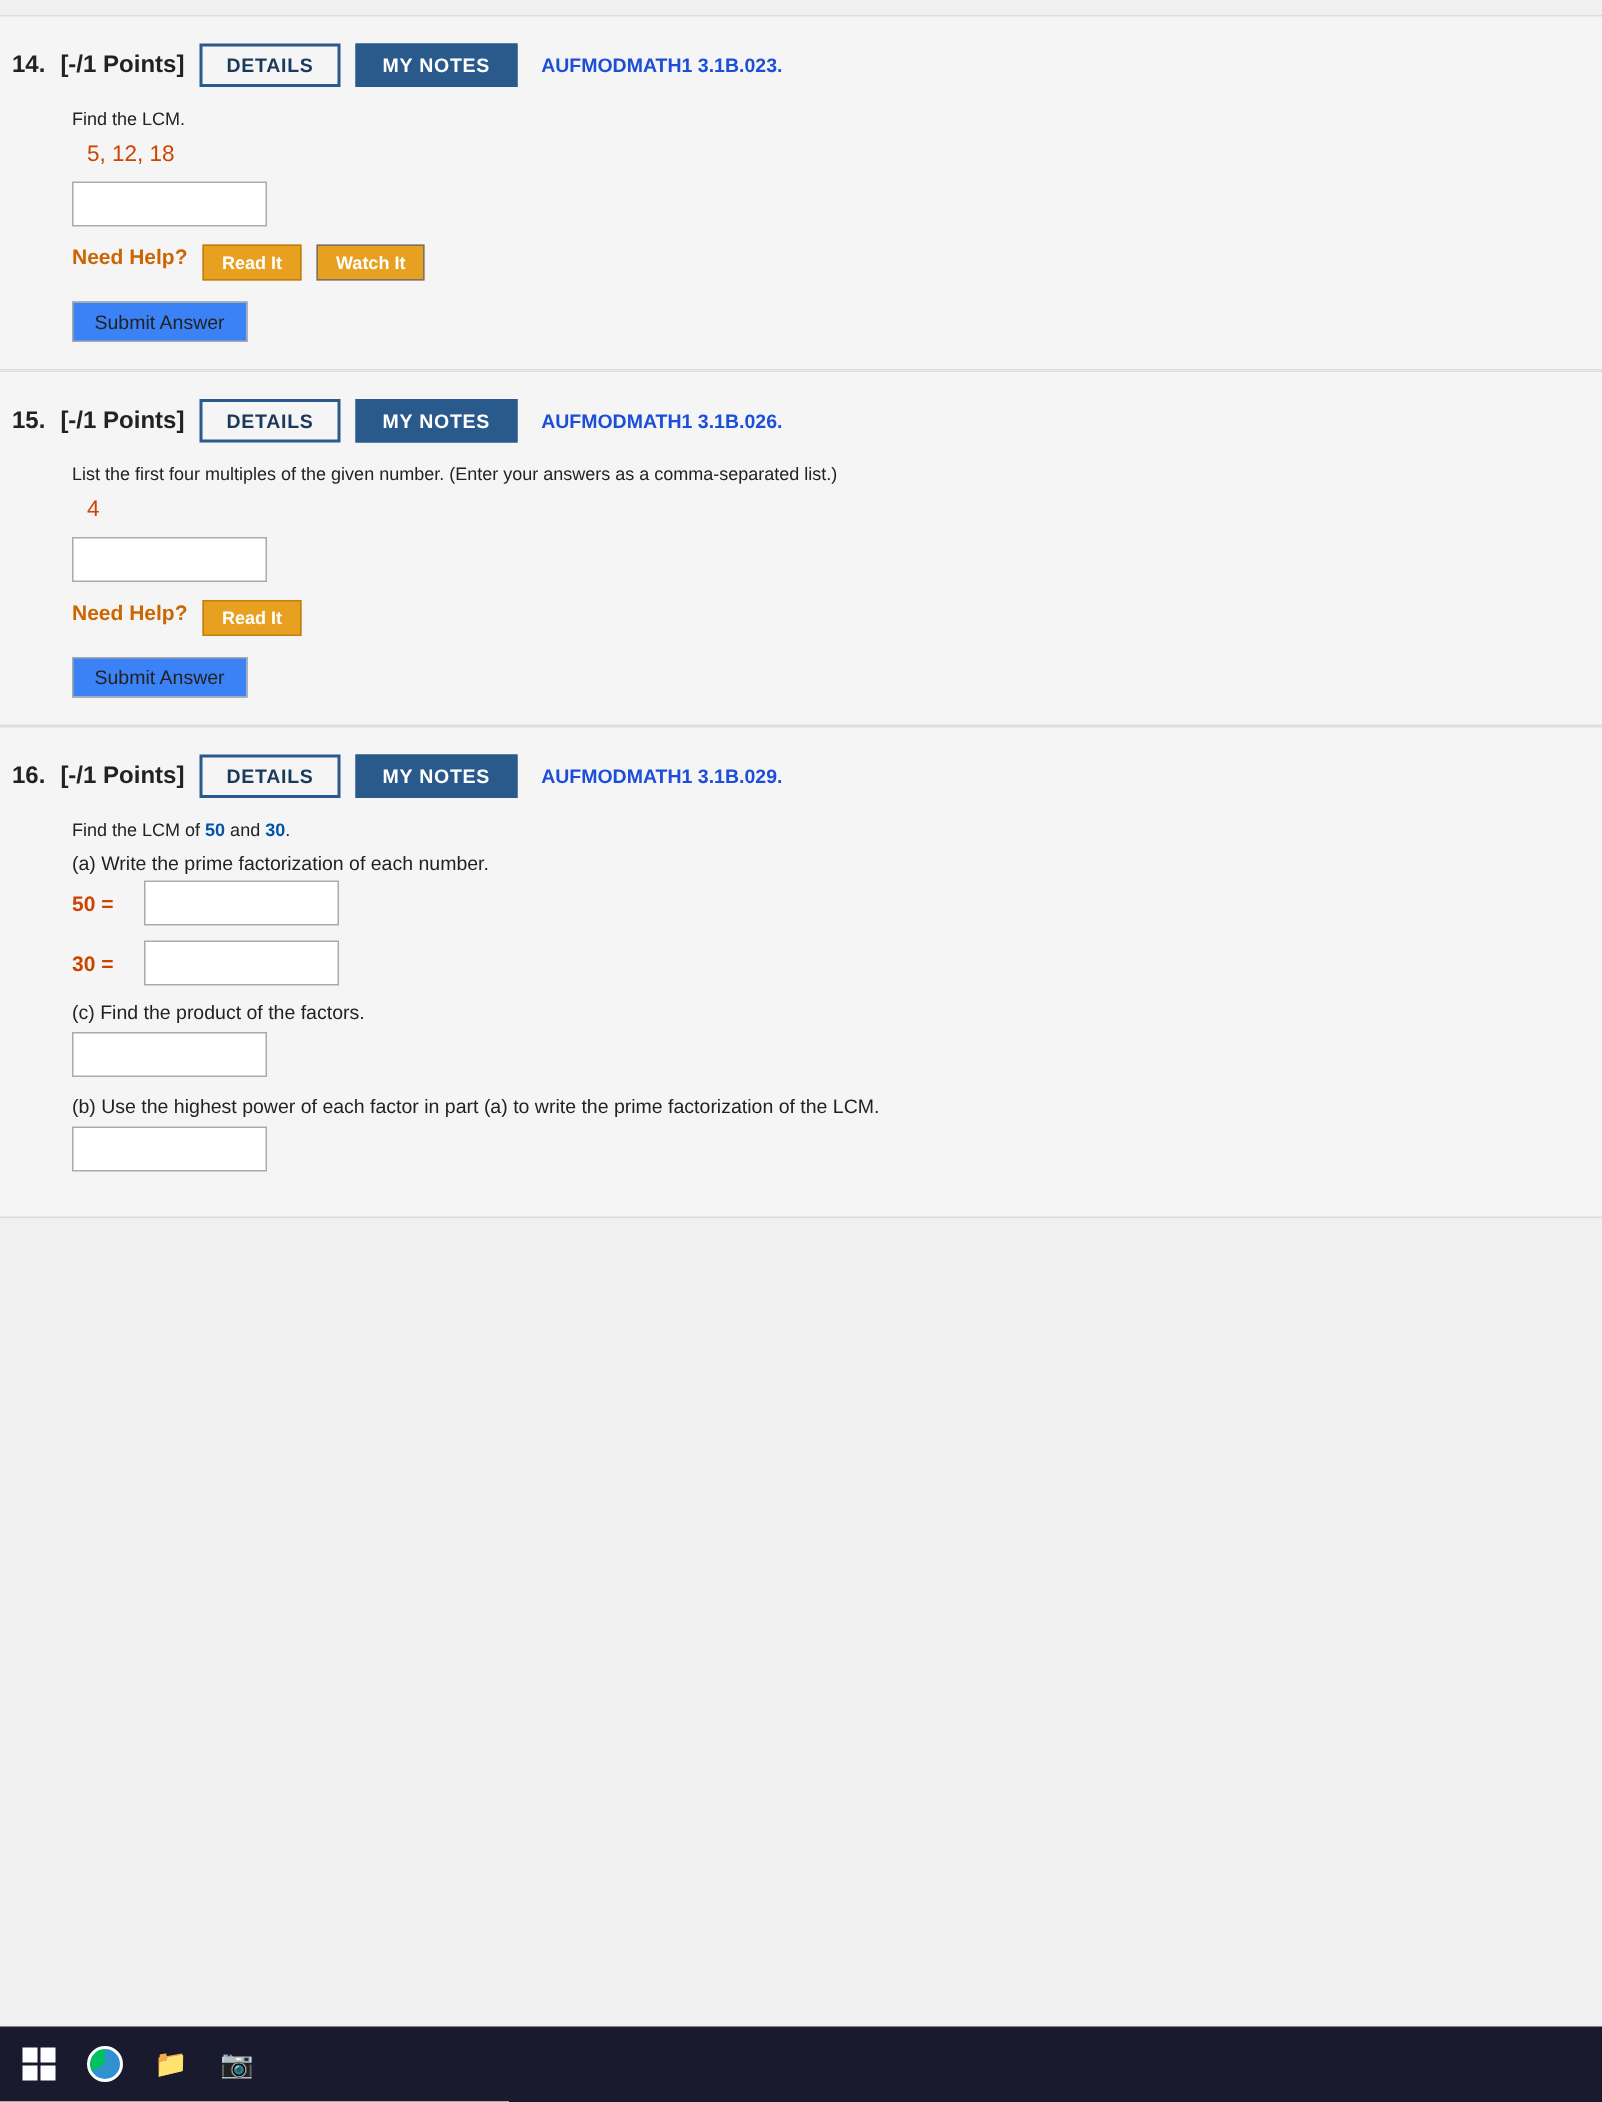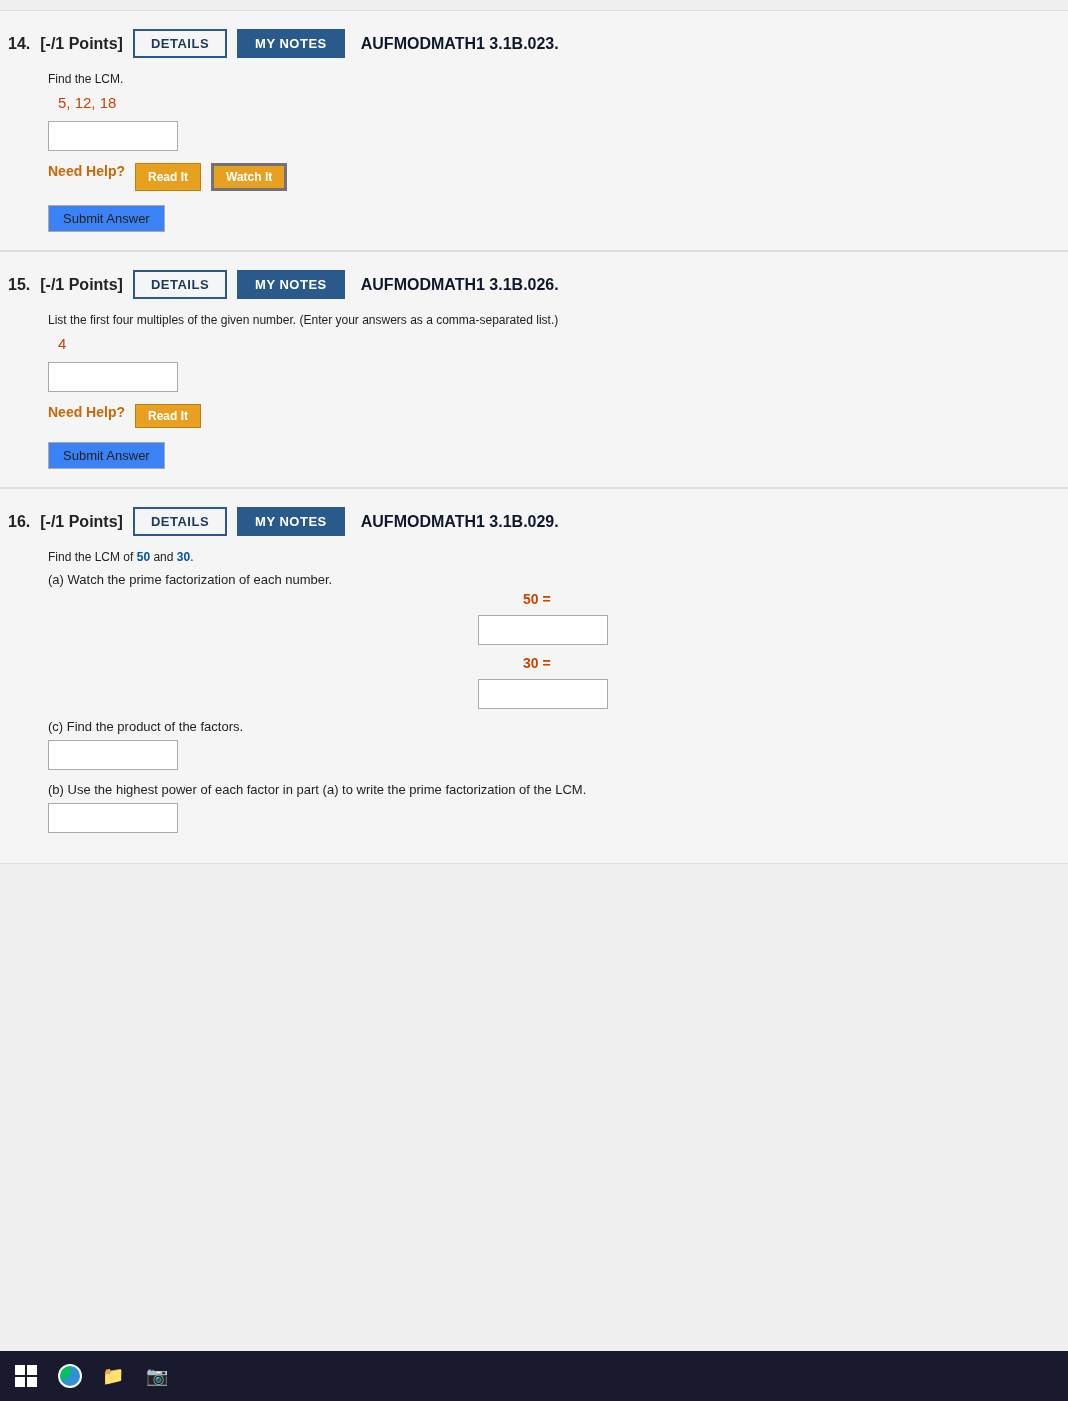--- a/index.html
+++ b/index.html
@@ -56,22 +56,22 @@
       background: #2a5a8c;
       color: #fff;
       font-weight: bold;
       font-size: 13px;
       padding: 5px 16px;
       cursor: pointer;
       letter-spacing: 0.5px;
     }
     .question-code {
       font-weight: bold;
-      font-size: 16px;
-      color: #0f172a;
+      font-size: 13px;
+      color: #1d4ed8;
       margin-left: 6px;
     }
     .question-body {
       padding-left: 40px;
     }
     .question-text {
       font-size: 12px;
       color: #222;
       margin-bottom: 8px;
     }
@@ -106,21 +106,21 @@
       background: #e8a020;
       border: 1px solid #c08010;
       color: #fff;
       font-weight: bold;
       font-size: 12px;
       padding: 4px 12px;
       cursor: pointer;
     }
     .btn-watch-it {
       background: #e8a020;
-      border: 3px solid #737373;
+      border: 1px solid #737373;
       color: #fff;
       font-weight: bold;
       font-size: 12px;
       padding: 4px 12px;
       cursor: pointer;
     }
     .btn-submit {
       border: 1px solid #aaa;
       background: #3b82f6;
       color: #222;
@@ -134,21 +134,20 @@
     .sub-problem-label {
       font-size: 13px;
       color: #222;
       margin-bottom: 4px;
     }
     .inline-input-row {
       display: flex;
       align-items: center;
       gap: 8px;
       margin-bottom: 10px;
-      flex-direction: column;
     }
     .inline-label {
       font-size: 14px;
       color: #cc4400;
       font-weight: bold;
       min-width: 40px;
     }
     .inline-input {
       border: 1px solid #aaa;
       background: #fff;
@@ -260,21 +259,21 @@
         <button class="btn-details">DETAILS</button>
         <button class="btn-my-notes">MY NOTES</button>
         <span class="question-code">AUFMODMATH1 3.1B.029.</span>
       </div>
       <div class="question-body">
         <div class="question-text">
           <span>Find the LCM of </span><span class="highlight-blue">50</span><span> and </span><span class="highlight-blue">30</span><span>.</span>
         </div>
 
         <div class="sub-problem">
-          <div class="sub-problem-label">(a) Watch the prime factorization of each number.</div>
+          <div class="sub-problem-label">(a) Write the prime factorization of each number.</div>
           <div class="inline-input-row">
             <span class="inline-label">50 =</span>
             <input class="inline-input" type="text" style="">
           </div>
           <div class="inline-input-row">
             <span class="inline-label">30 =</span>
             <input class="inline-input" type="text" style="">
           </div>
         </div>
 

